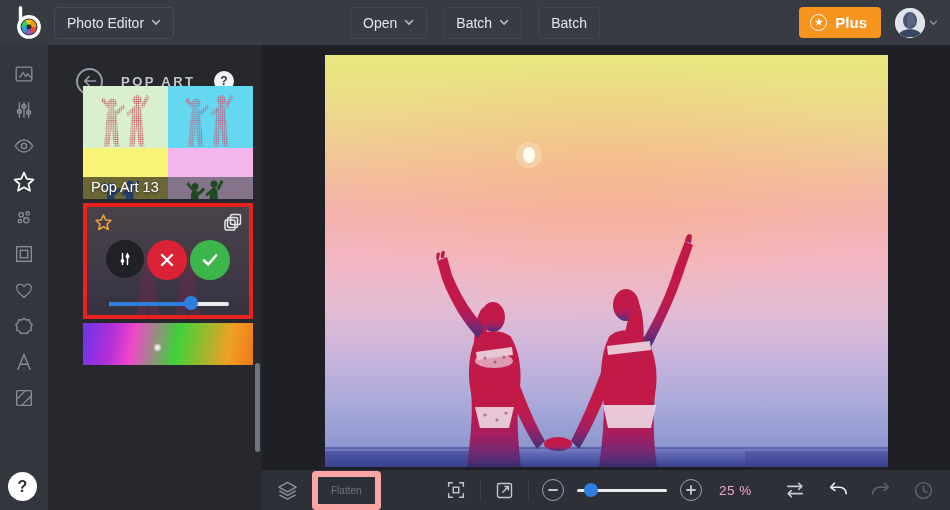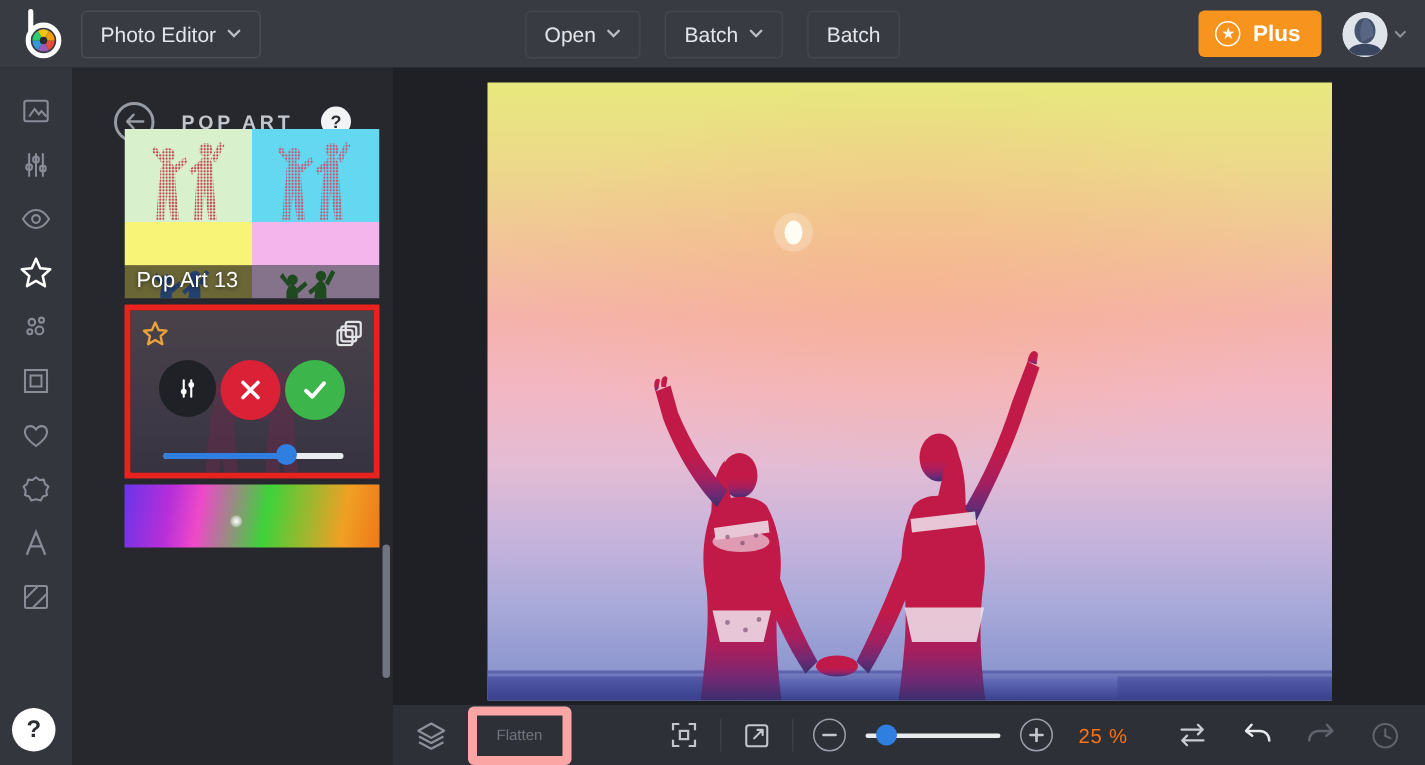--- a/index.html
+++ b/index.html
@@ -109,21 +109,21 @@
   .bb-left{ position:absolute; left:14px; top:0; height:40px; display:flex; align-items:center; gap:13px;}
   .flatten-btn{ color:#71757f; font-size:10px; border:6px solid #fca5a5; border-radius:4px;
     padding:8px 13px; background:transparent; cursor:pointer;}
   .bb-center{ position:absolute; left:183px; top:0; height:40px; display:flex; align-items:center; gap:13px;}
   .bb-divider{ width:1px; height:22px; background:#3c3f47;}
   .round-btn{ width:22px; height:22px; border:1.5px solid #9aa0aa; border-radius:50%;
     display:flex; align-items:center; justify-content:center; cursor:pointer; background:transparent;}
   .zoom-slider{ position:relative; width:90px; height:14px; cursor:pointer;}
   .zoom-track{ position:absolute; top:5.5px; left:0; width:100%; height:3px; border-radius:2px; background:#e9ebee;}
   .zoom-handle{ position:absolute; top:0; width:14px; height:14px; margin-left:-7px; border-radius:50%; background:#2f7fe0;}
-  .zoom-label{ color:#f97316; font-size:13.5px; letter-spacing:.5px; margin-left:4px;}
+  .zoom-label{ color:#f9a8d4; font-size:13.5px; letter-spacing:.5px; margin-left:4px;}
   .bb-right{ position:absolute; right:16px; top:0; height:40px; display:flex; align-items:center; gap:21px;}
   .icon-btn{ background:none; border:none; cursor:pointer; display:flex; align-items:center; justify-content:center; padding:0;}
 </style>
 </head>
 <body>
 
 <svg width="0" height="0" style="position:absolute">
   <defs>
     <g id="duo">
       <circle cx="32" cy="17" r="7"></circle>

